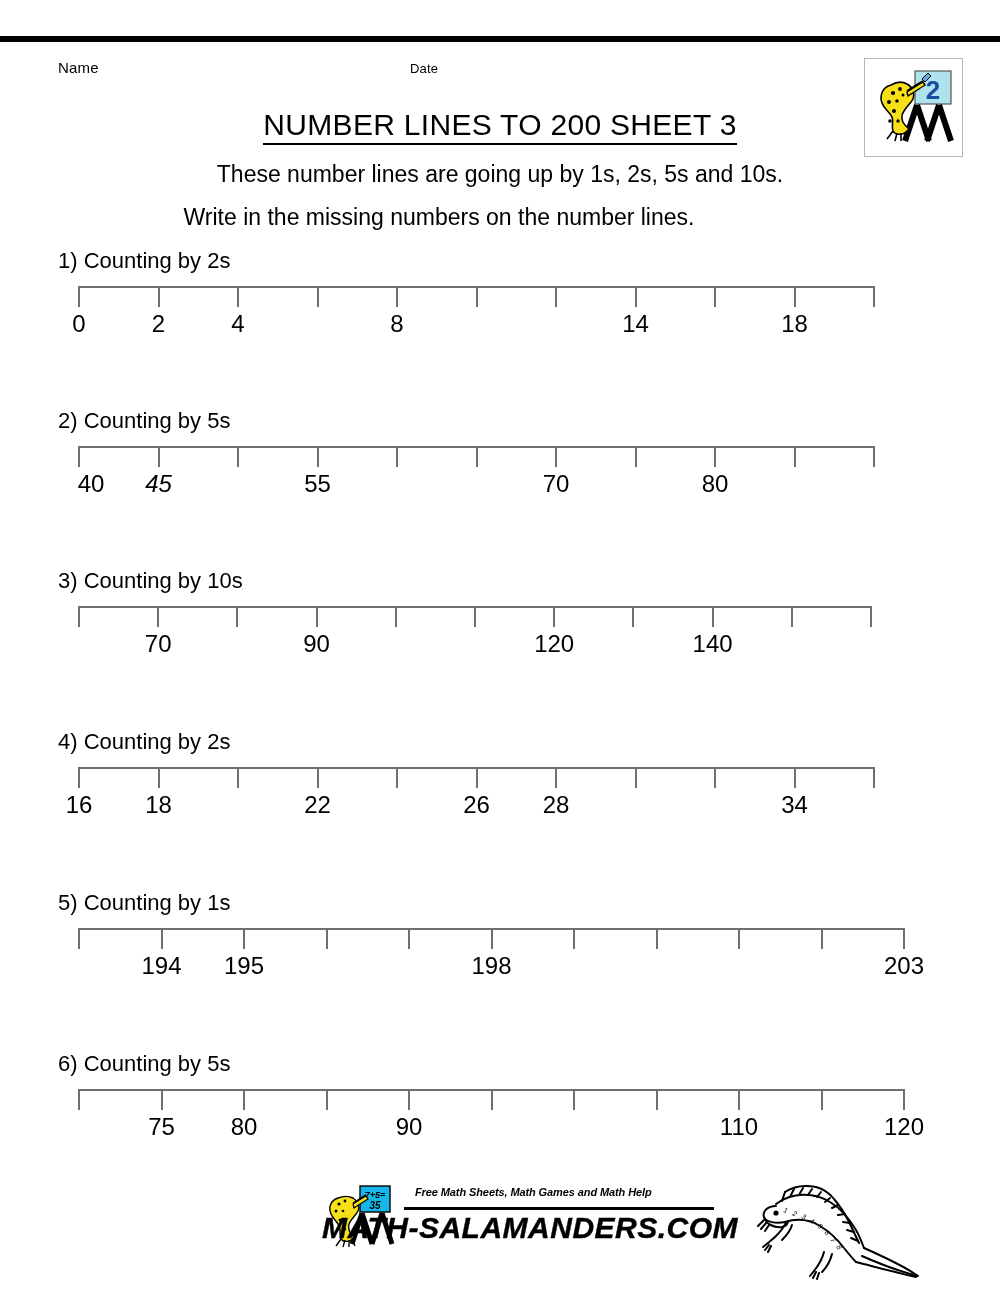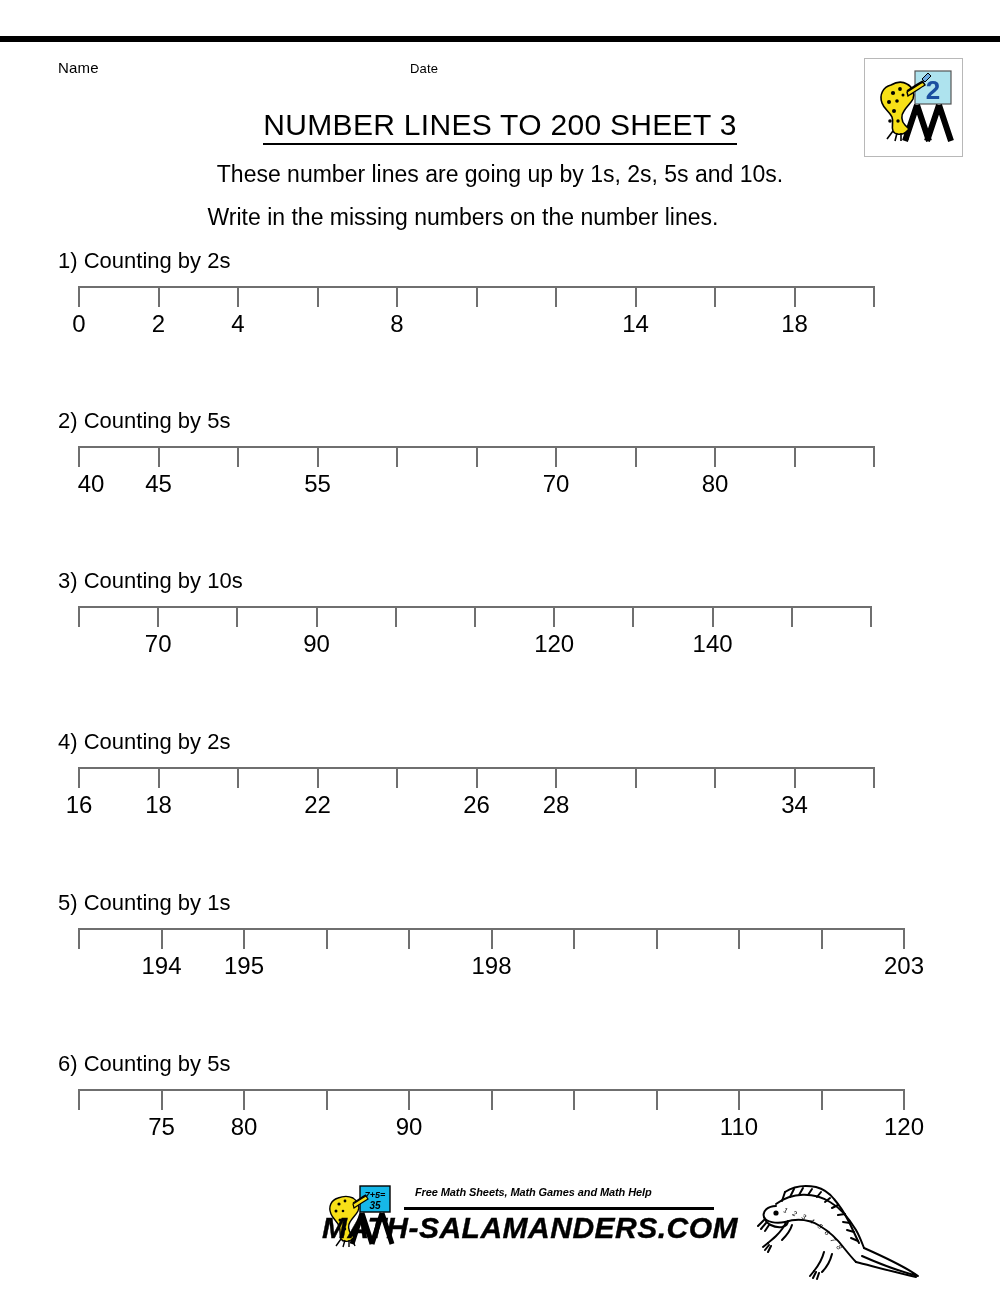--- a/index.html
+++ b/index.html
@@ -80,21 +80,20 @@
     text-align: center;
     font-size: 23px;
   }
   .subtitle-2 {
     position: absolute;
     left: 0;
     top: 204px;
     width: 878px;
     text-align: center;
     font-size: 23px;
-    margin-left: 24px;
   }
 
   
   .problem {
     position: absolute;
     left: 0;
     width: 1000px;
   }
   .prob-label {
     position: absolute;
@@ -250,21 +249,21 @@
         <div class="tick-label" style="left: 796px;"></div>
       </div>
     </div>
     <div class="problem" style="top: 408px;">
       <div class="prob-label">2) Counting by 5s</div>
       <div class="numline" style="left: 78px; width: 797px;">
         <div class="axis" style="width: 797px;"></div>
         <div class="tick" style="left: 0px;"></div>
         <div class="tick-label" style="left: 1px; margin-left: 12px;">40</div>
         <div class="tick" style="left: 79.5px;"></div>
-        <div class="tick-label" style="left: 80.5px;">45</div>
+        <div class="tick-label" style="left: 80.5px; font-style: italic;">45</div>
         <div class="tick" style="left: 159px;"></div>
         <div class="tick-label" style="left: 160px;"></div>
         <div class="tick" style="left: 238.5px;"></div>
         <div class="tick-label" style="left: 239.5px;">55</div>
         <div class="tick" style="left: 318px;"></div>
         <div class="tick-label" style="left: 319px;"></div>
         <div class="tick" style="left: 397.5px;"></div>
         <div class="tick-label" style="left: 398.5px;"></div>
         <div class="tick" style="left: 477px;"></div>
         <div class="tick-label" style="left: 478px;">70</div>

